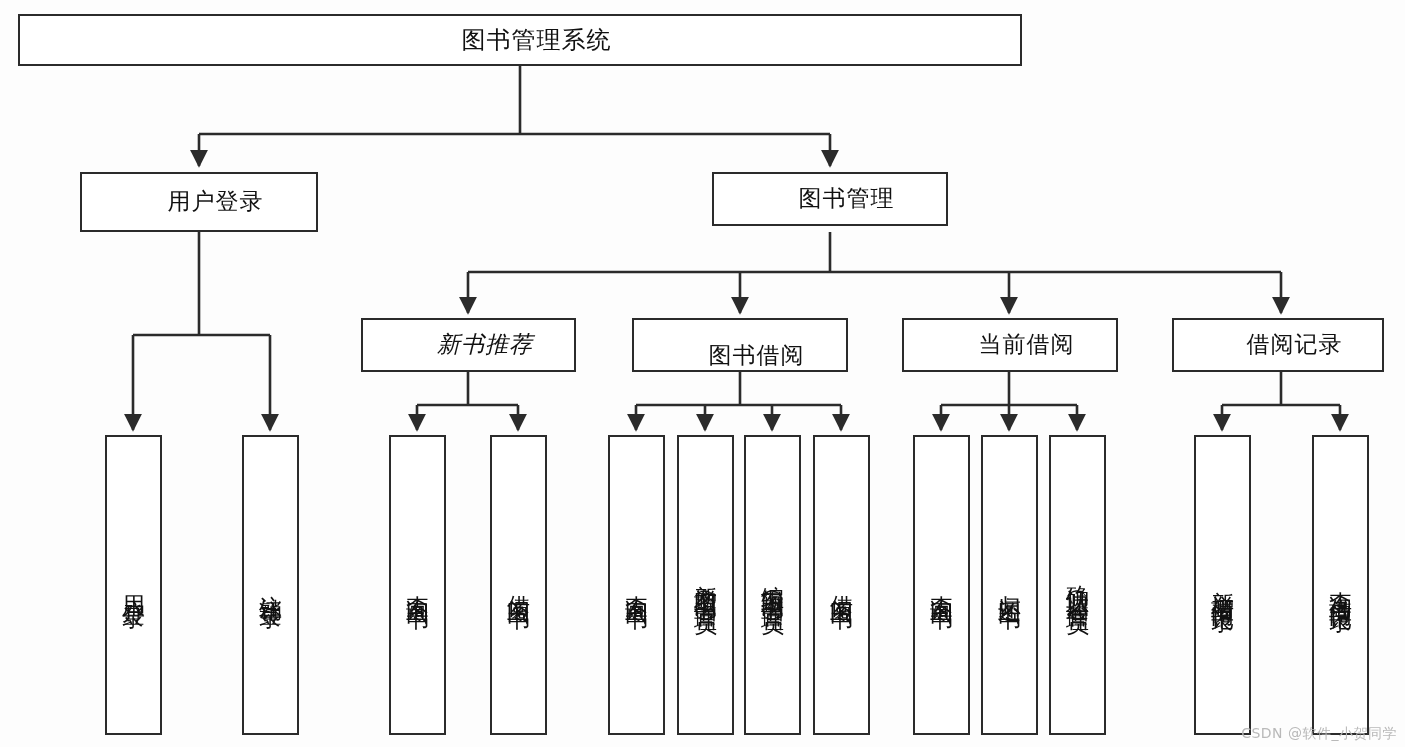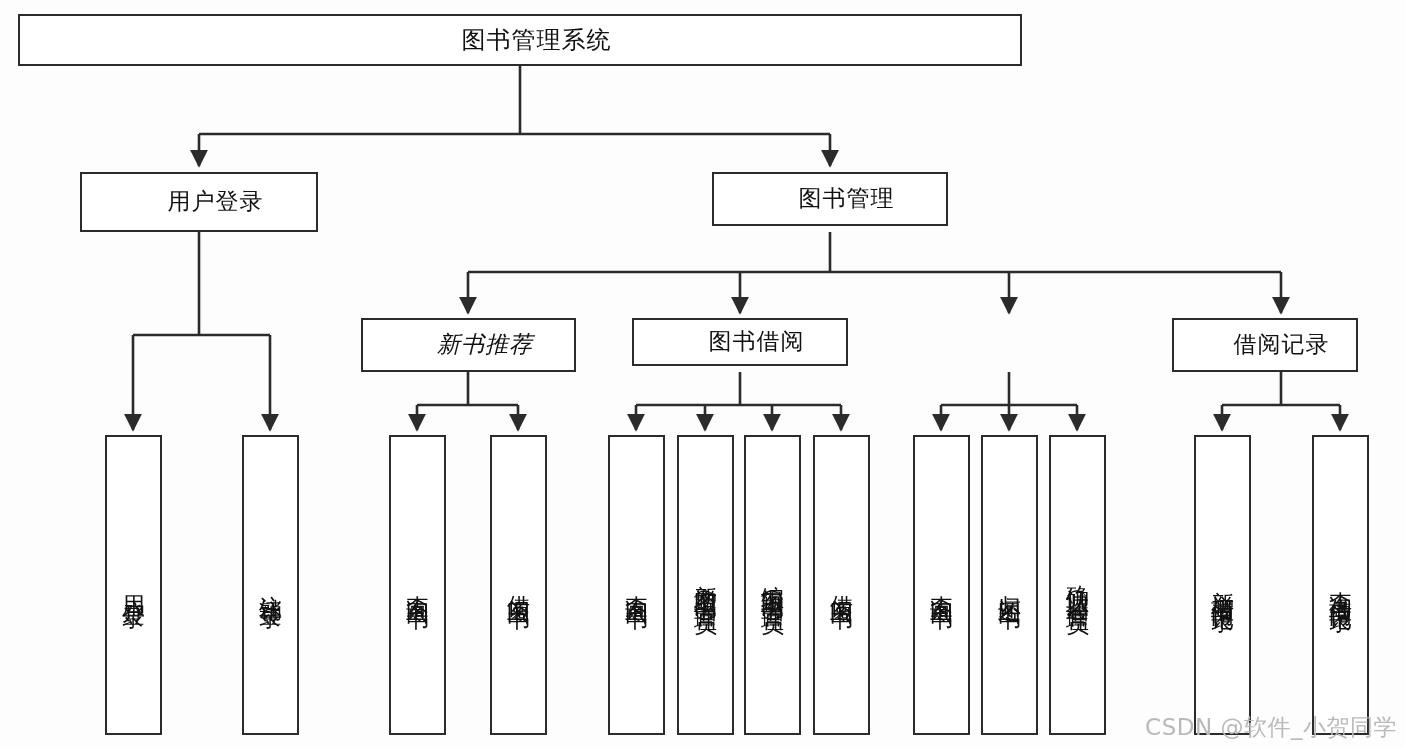--- a/index.html
+++ b/index.html
@@ -56,21 +56,21 @@
     justify-content: center;
   }
   .node-v > span {
     writing-mode: vertical-rl;
     text-orientation: upright;
   }
   #watermark {
     position: absolute;
     right: 8px;
     bottom: 4px;
-    font-size: 23px;
+    font-size: 14px;
     color: #b9b9b9;
     letter-spacing: 0.5px;
     white-space: nowrap;
     pointer-events: none;
   }
 </style>
 </head>
 <body>
 
 <div id="diagram-root">
@@ -134,26 +134,29 @@
   </div>
 
   <div class="node node-h" style="left:712px; top:172px; width:236px; height:54px;">
     <span>图书管理</span>
   </div>
 
   <div class="node node-h" style="left:361px; top:318px; width:215px; height:54px;font-style:italic;">
     <span>新书推荐</span>
   </div>
 
-  <div class="node node-h" style="left:632px; top:318px; width:216px; height:48px;">
+  <div class="node node-h" style="left:632px; top:318px; width:216px; height:54px;align-items:flex-end;">
     <span>图书借阅</span>
   </div>
 
-
-  <div class="node node-h" style="left:1172px; top:318px; width:186px; height:54px;">
+  <div class="node node-h" style="left:902px; top:318px; width:216px; height:54px;">
+    <span>当前借阅</span>
+  </div>
+
+  <div class="node node-h" style="left:1172px; top:318px; width:212px; height:54px;">
     <span>借阅记录</span>
   </div>
 
   <div class="node node-v" style="left:105px; top:435px; width:57px; height:300px;">
     <span>用户登录</span>
   </div>
 
   <div class="node node-v" style="left:242px; top:435px; width:57px; height:300px;">
     <span>注销登录</span>
   </div>

